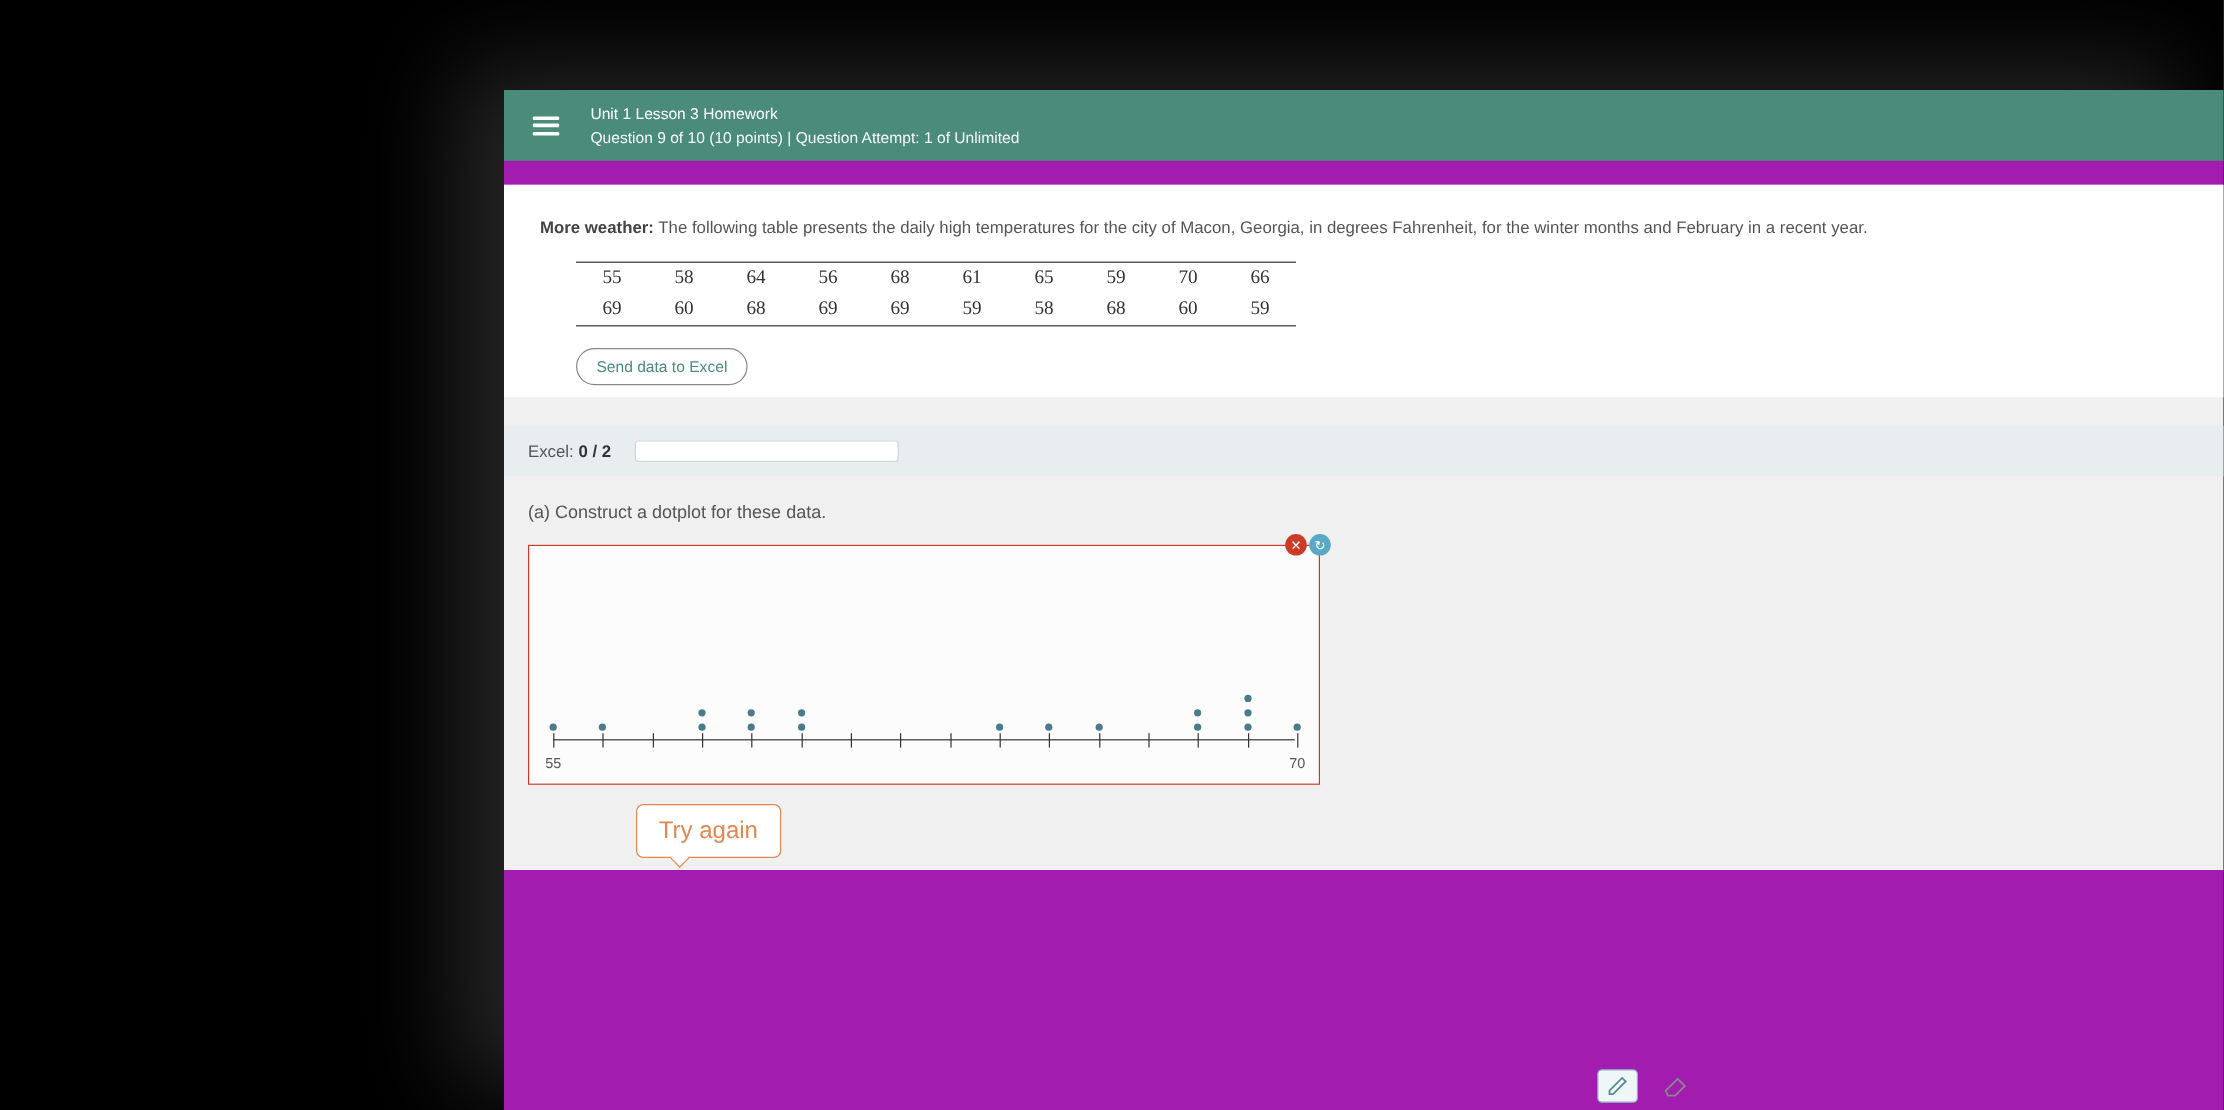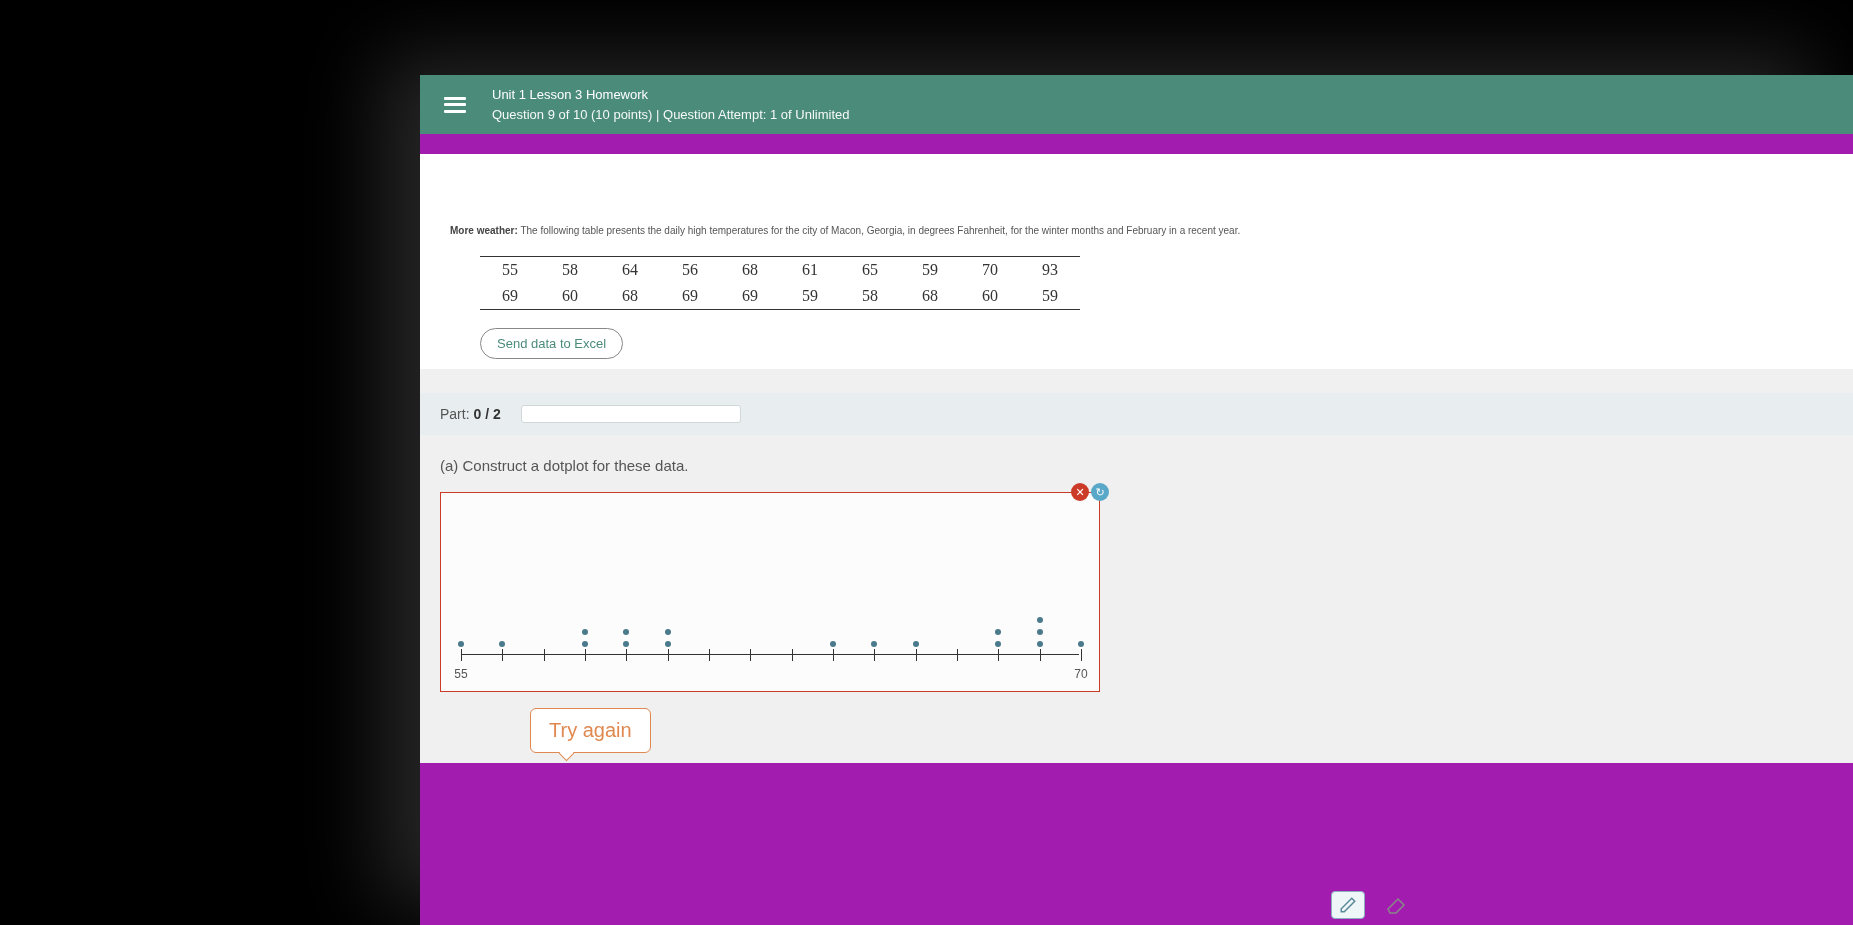--- a/index.html
+++ b/index.html
@@ -49,21 +49,21 @@
 .header-text { line-height: 1.5; font-size: 13px; }
 .header-text .title { font-weight: 500; }
 .header-text .sub { font-weight: 400; opacity: 0.95; }
 .content-wrap { padding: 0; background: #f0f0f0; }
 .content-inner {
   background: #fff;
   margin: 20px 0 0 0;
   padding: 25px 30px 10px 30px;
   color: #555;
 }
-.prompt { font-size: 10px; line-height: 1.5; margin-bottom: 18px; margin-top: 44px; }
+.prompt { font-size: 14px; line-height: 1.5; margin-bottom: 18px; }
 .prompt b { font-weight: 700; color: #444; }
 .data-table {
   border-collapse: collapse;
   margin-left: 30px;
   font-family: Georgia, 'Times New Roman', serif;
   font-size: 16px;
   color: #333;
 }
 .data-table td {
   padding: 4px 22px;
@@ -209,42 +209,42 @@
             <tr>
           <td>55</td>
           <td>58</td>
           <td>64</td>
           <td>56</td>
           <td>68</td>
           <td>61</td>
           <td>65</td>
           <td>59</td>
           <td>70</td>
-          <td>93</td>
+          <td>66</td>
         </tr>
         <tr>
           <td>69</td>
           <td>60</td>
           <td>68</td>
           <td>69</td>
           <td>69</td>
           <td>59</td>
           <td>58</td>
           <td>68</td>
           <td>60</td>
           <td>59</td>
         </tr>
       </tbody>
         </table>
 
       <button class="send-excel">Send data to Excel</button>
     </div>
 
     <div class="part-bar">
-      <span><span>Part: </span><b>0 / 2</b></span>
+      <span><span>Excel: </span><b>0 / 2</b></span>
       <div class="part-progress"></div>
     </div>
 
 
     <div class="question-body">
       <div class="q-text">(a) Construct a dotplot for these data.</div>
 
       <div class="plot-box">
         <div class="plot-icons">
           <div class="icon-circ icon-x">✕</div>

